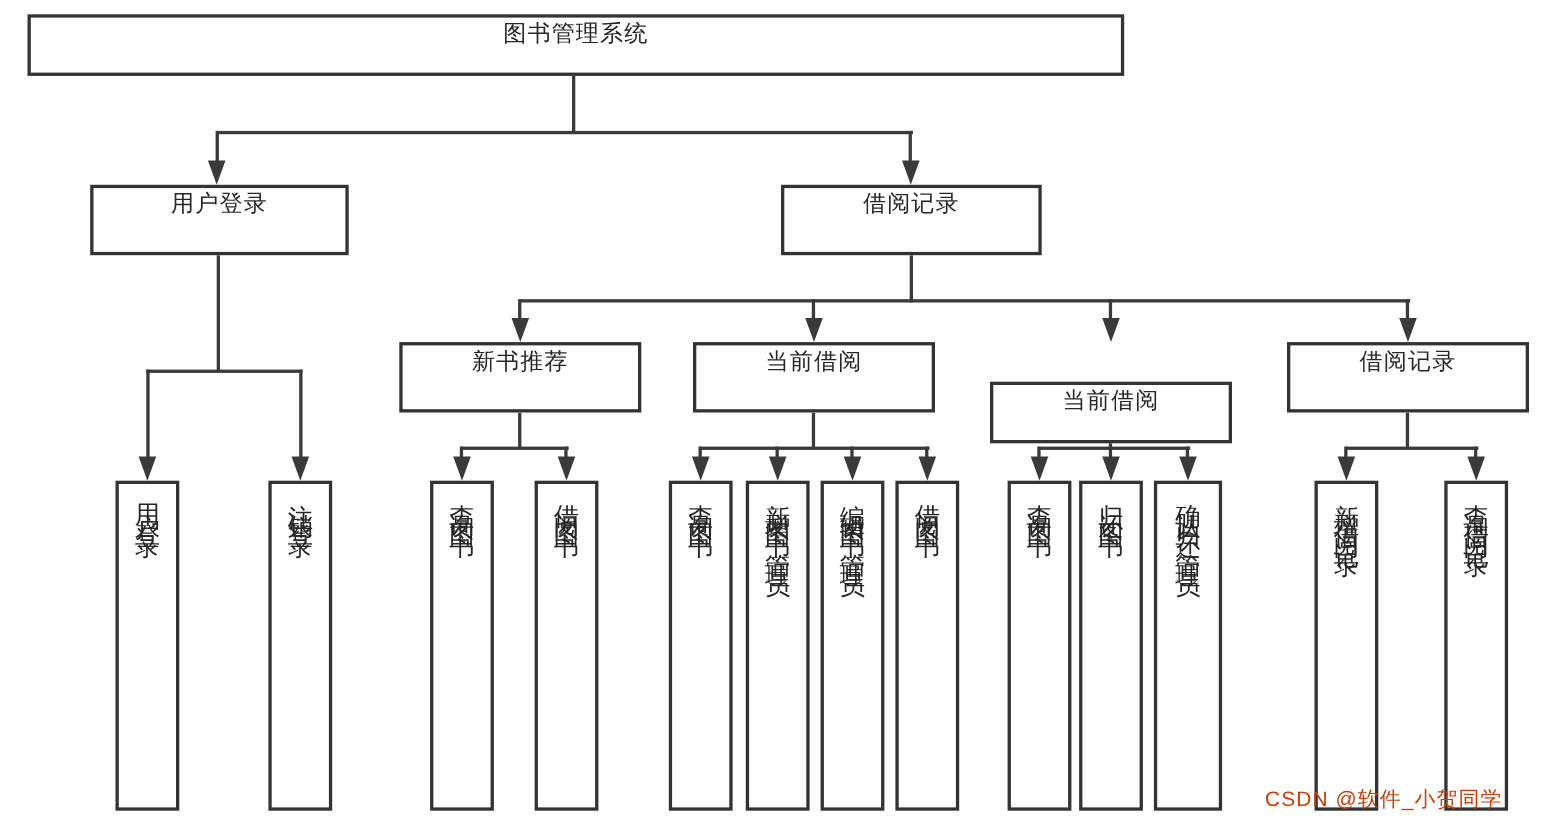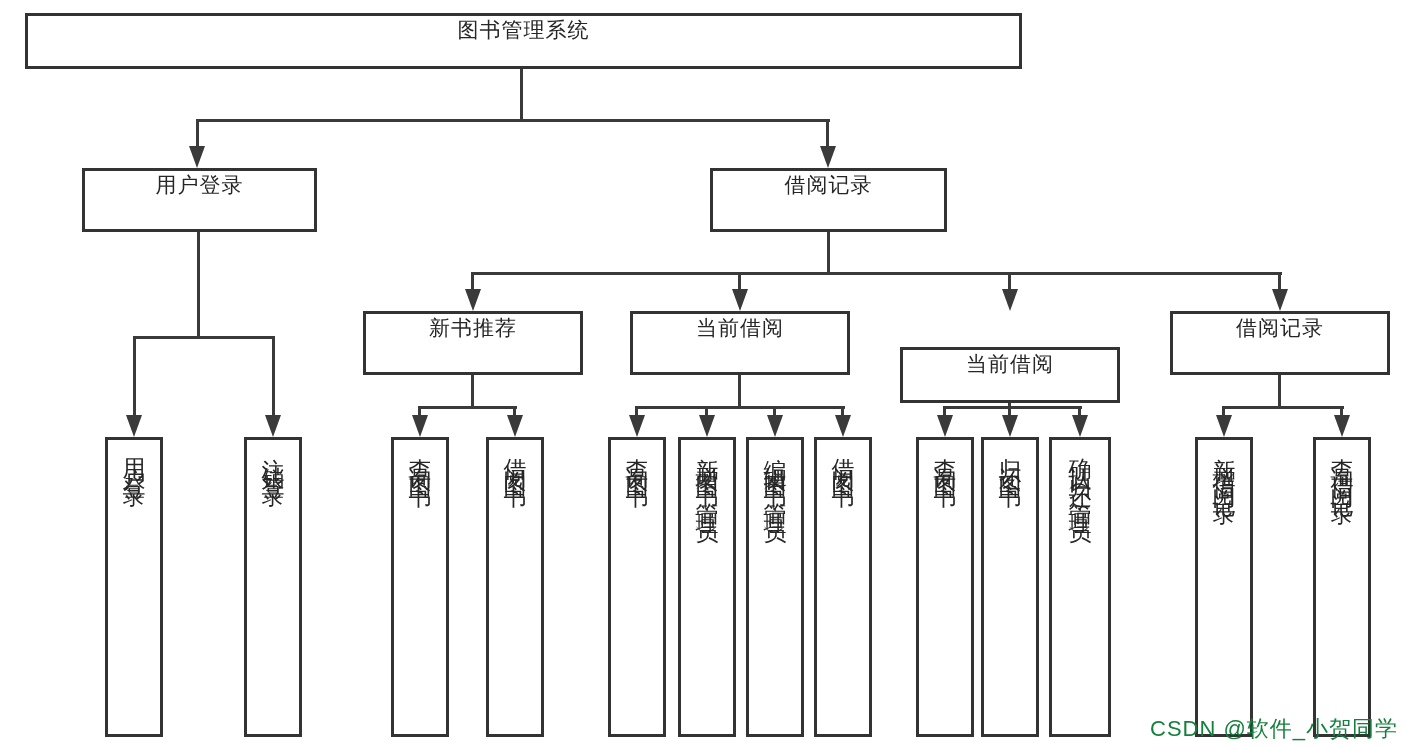--- a/index.html
+++ b/index.html
@@ -23,21 +23,21 @@
   }
   .vline{position:absolute;width:3px;background:#3a3a3a;z-index:1;}
   .hline{position:absolute;height:3px;background:#3a3a3a;z-index:1;}
   .arrow{
     position:absolute;width:0;height:0;z-index:1;
     border-left:8px solid transparent;border-right:8px solid transparent;
     border-top:22px solid #3a3a3a;
   }
   .watermark{
     position:absolute;left:1150px;top:714px;z-index:5;
-    color:#15803d;font-size:22px;letter-spacing:1px;
+    color:#c2410c;font-size:19px;letter-spacing:1px;
   }
 </style>
 </head>
 <body>
 
 <div class="stage">
 
   <div class="box" style="left:25px;top:13px;width:997px;height:56px;">
     <span>图书管理系统</span>
   </div>

